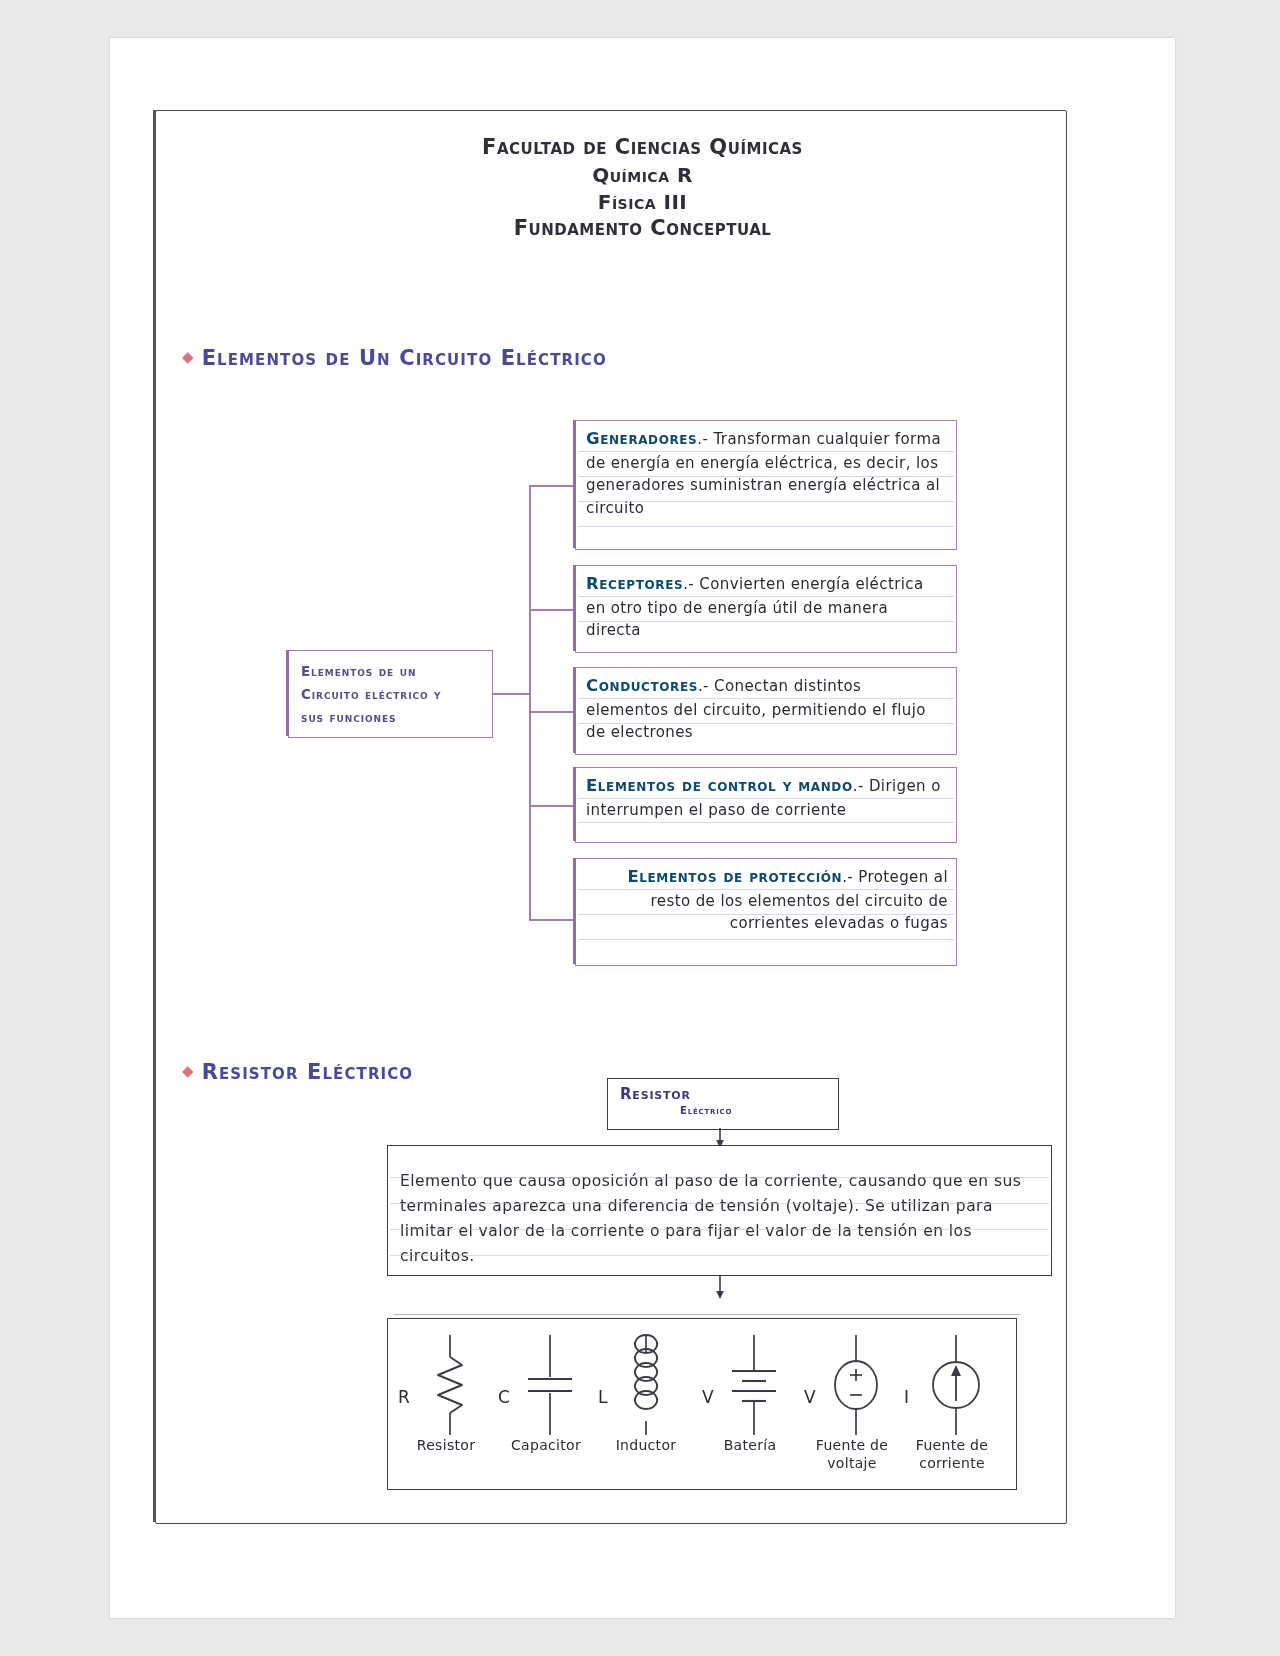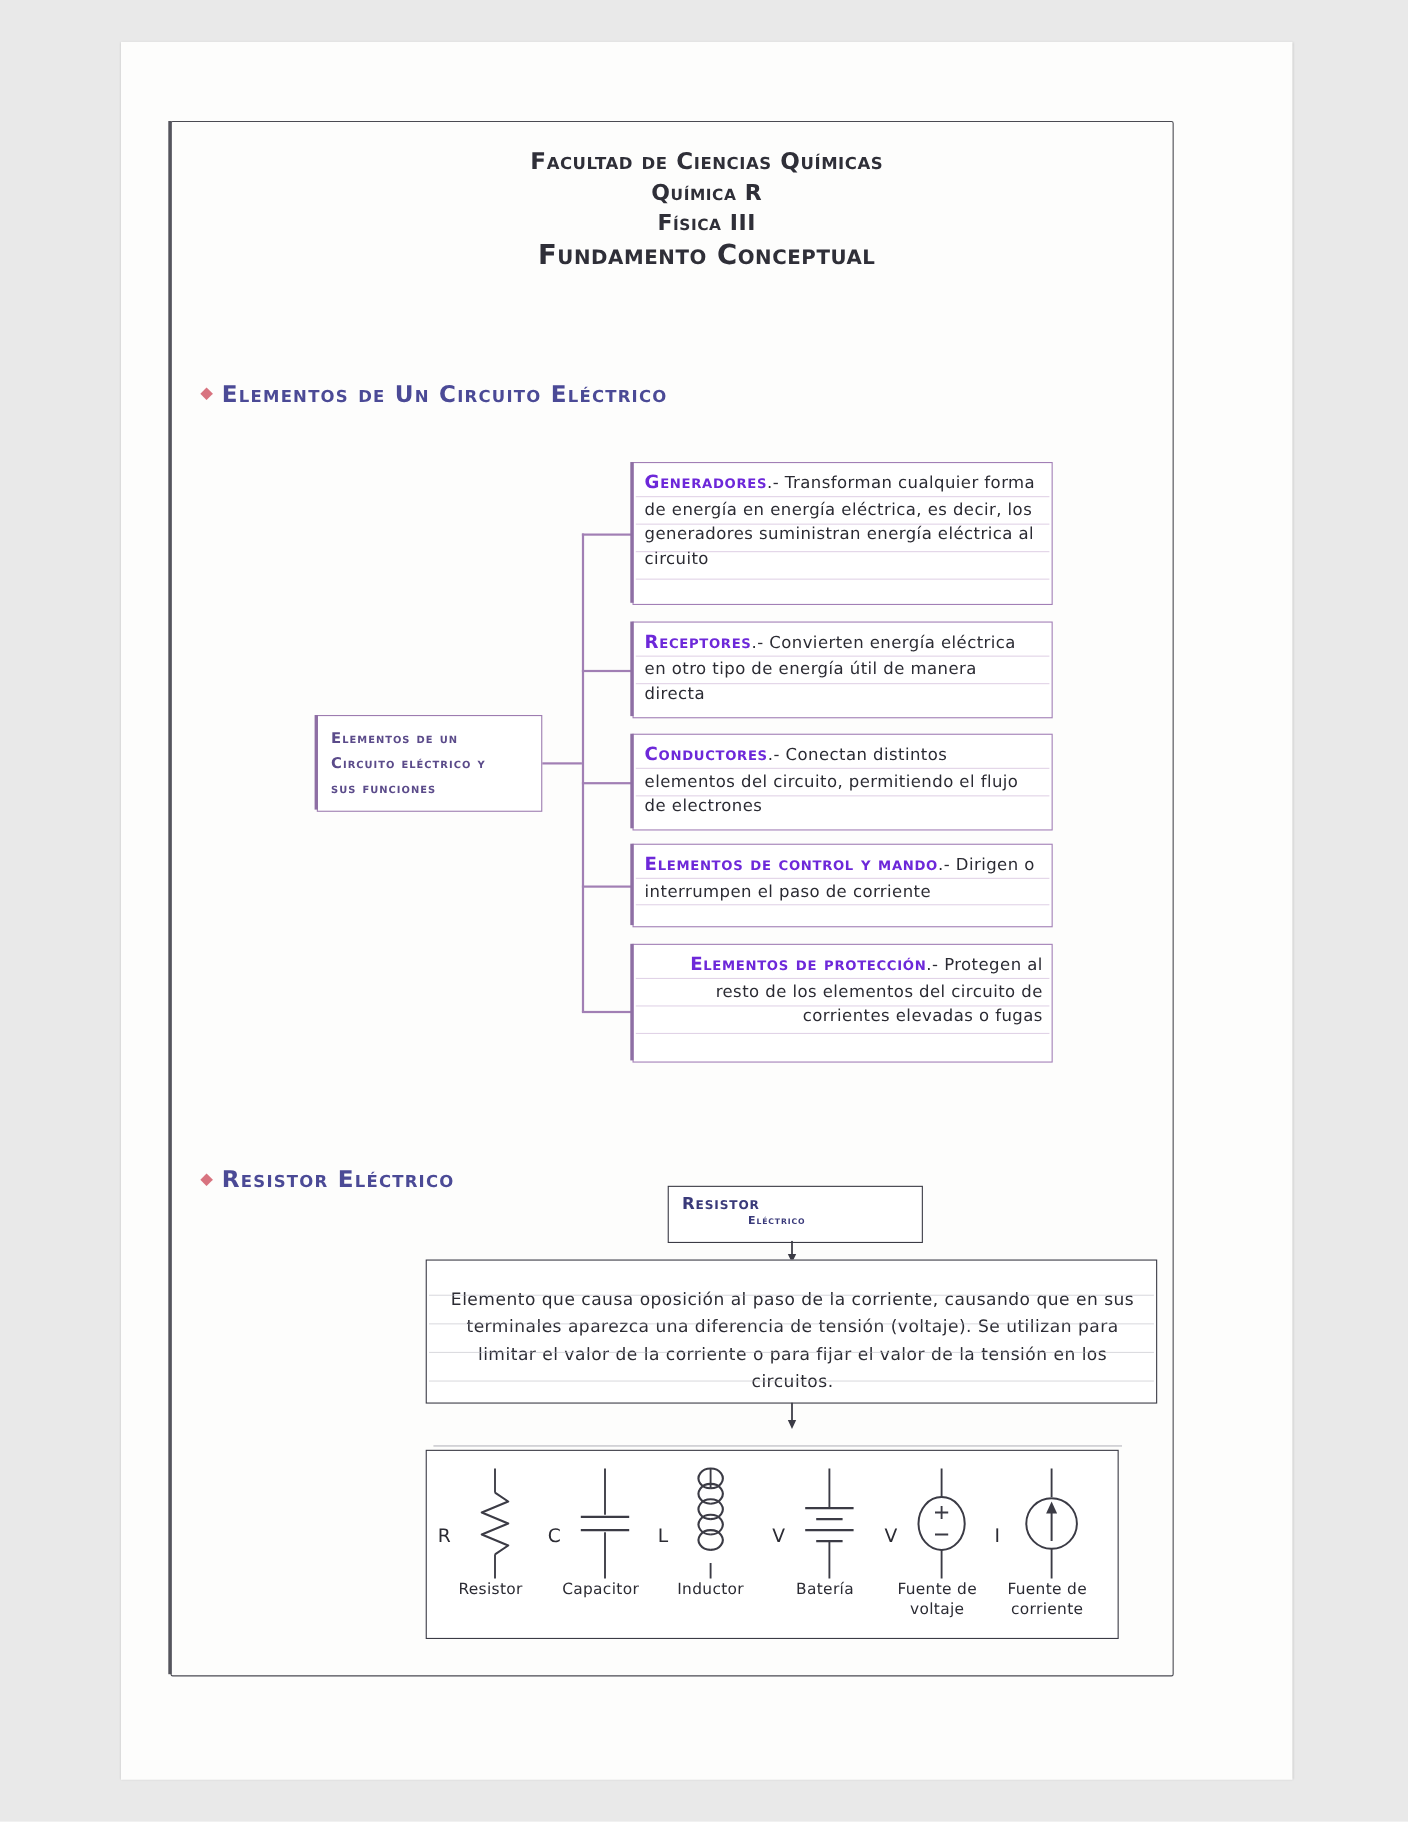--- a/index.html
+++ b/index.html
@@ -34,21 +34,21 @@
     color:#2f2f38;
     font-family:"DejaVu Sans", sans-serif;
     font-weight:bold;
     letter-spacing:.5px;
   }
   .hdr div{line-height:1.33;}
   .hdr .l1{font-size:21px;}
   .hdr .l2{font-size:21px;}
   .hdr .l3{font-size:20px;}
   .hdr .l4{font-size:20px;}
-  .hdr .l5{font-size:25px;}
+  .hdr .l5{font-size:21px;}
   .smallcaps{font-variant:small-caps;}
 
   
   .title-main{
     position:absolute;left:72px;top:256px;
     font-size:25px;font-weight:bold;
     color:#e08287;
     font-variant:small-caps;
     letter-spacing:1.6px;
     white-space:nowrap;
@@ -99,21 +99,21 @@
     border:1.6px solid #a27fb6;
     background:#fff;
     box-sizing:border-box;
     padding:6px 8px 7px 10px;
   }
   .dbox:before{
     content:"";position:absolute;left:-3px;top:-1px;width:2.5px;height:100%;
     background:#8e6fa4;
   }
   .dbox .lead{
-    font-weight:bold;color:#6d28d9;
+    font-weight:bold;color:#0c4a6e;
     font-variant:small-caps;letter-spacing:.6px;
     font-size:16.5px;
   }
   .dbox .body{
     color:#2b2b33;font-size:15px;line-height:1.5;letter-spacing:.4px;
   }
   .dbox p{margin:0;}
   
   .rule{position:absolute;left:2px;right:2px;height:1px;background:#c9aed4;opacity:.55;}
 
@@ -139,21 +139,20 @@
     font-variant:small-caps;letter-spacing:.8px;display:block;
   }
   #resistorNode .rn2{
     font-size:10px;font-weight:bold;color:#3a3a7a;
     font-variant:small-caps;letter-spacing:.8px;display:block;
     margin-left:60px;margin-top:2px;
   }
   #resistorDesc{
     left:277px;top:1107px;width:665px;height:131px;
     padding:7px 10px 0 12px;
-    text-align:center;
   }
   #resistorDesc .body{
     color:#2b2b33;font-size:15.5px;line-height:1.62;letter-spacing:.45px;
   }
   .grule{position:absolute;left:2px;right:2px;height:1px;background:#b9b9c2;opacity:.5;}
 
   
   #symbolPanel{
     position:absolute;left:277px;top:1280px;
     width:630px;height:172px;

